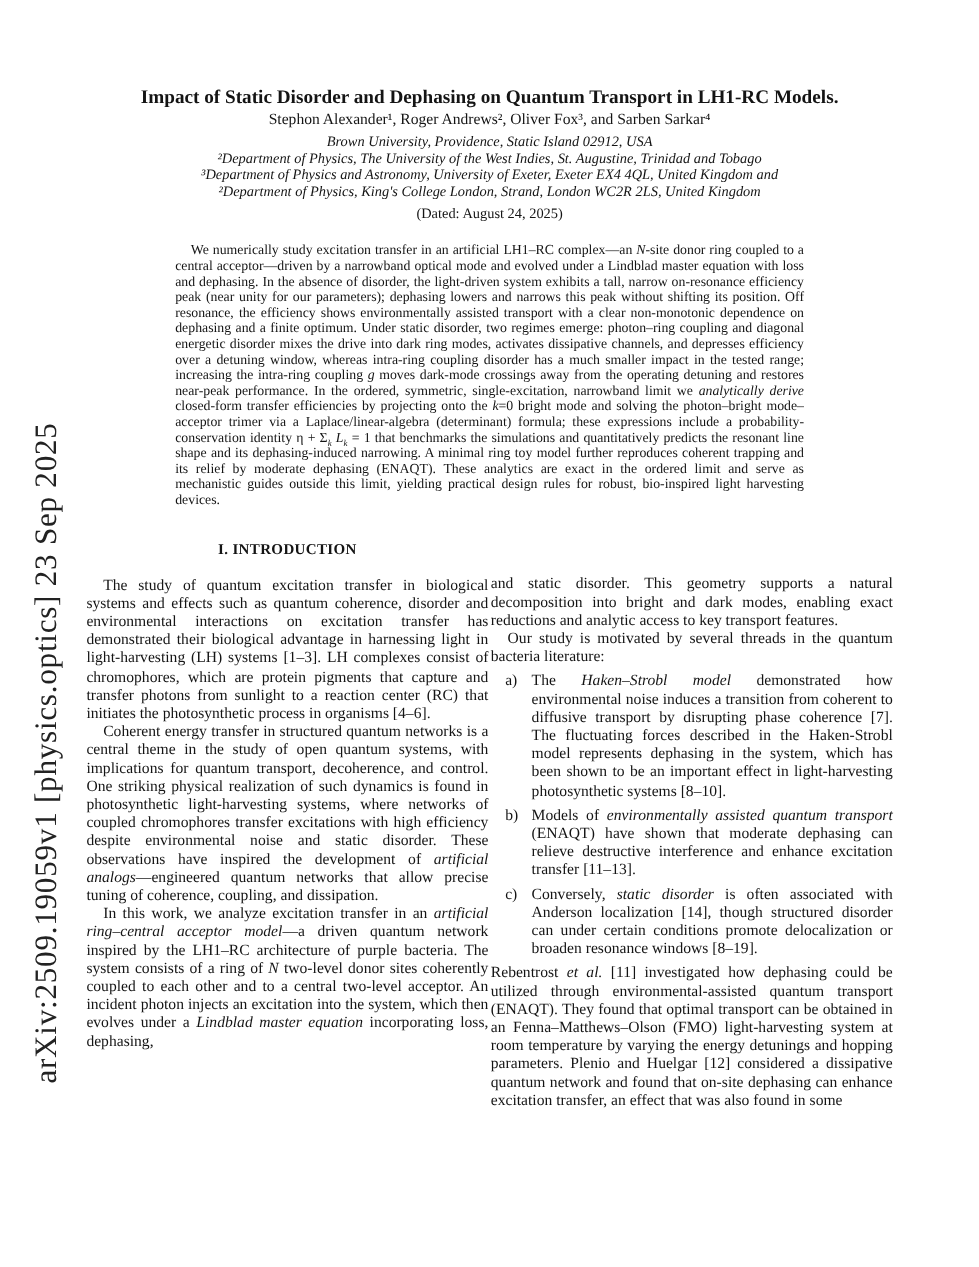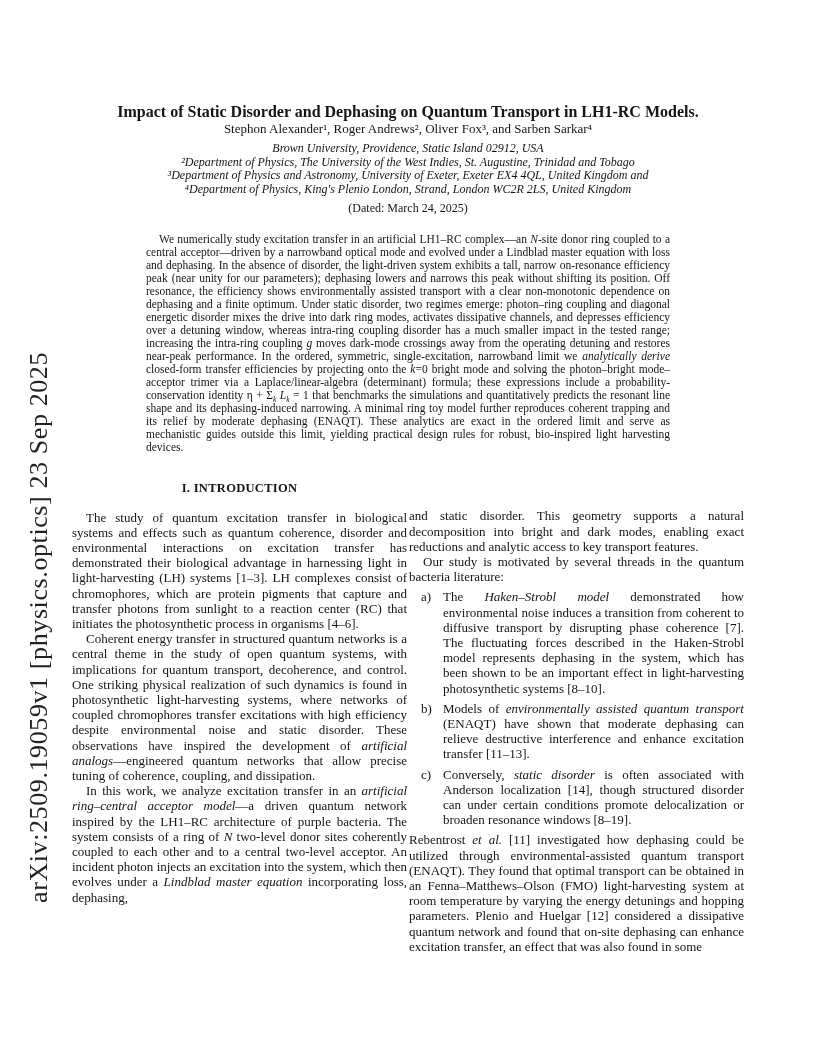--- a/index.html
+++ b/index.html
@@ -20,21 +20,21 @@
     top: 903px;
     transform: rotate(-90deg);
     transform-origin: 0 0;
     font-size: 26px;
     letter-spacing: 0.6px;
     white-space: nowrap;
     color: #222;
   }
 
   .title {
-    margin-top: 102px;
+    margin-top: 72px;
     padding: 0 90px;
     text-align: center;
     font-weight: bold;
     font-size: 16px;
     line-height: 19px;
   }
   .authors {
     text-align: center;
     font-size: 13px;
   }
@@ -108,24 +108,24 @@
   <div class="arxiv-strip">arXiv:2509.19059v1 [physics.optics] 23 Sep 2025</div>
 
   <h1 class="title">Impact of Static Disorder and Dephasing on Quantum Transport in LH1-RC Models.</h1>
 
   <div class="authors">Stephon Alexander¹, Roger Andrews², Oliver Fox³, and Sarben Sarkar⁴</div>
 
   <div class="affils">
     <div>Brown University, Providence, Static Island 02912, USA</div>
     <div>²Department of Physics, The University of the West Indies, St. Augustine, Trinidad and Tobago</div>
     <div>³Department of Physics and Astronomy, University of Exeter, Exeter EX4 4QL, United Kingdom and</div>
-    <div>⁴Department of Physics, King's Plenio London, Strand, London WC2R 2LS, United Kingdom</div>
+    <div>²Department of Physics, King's College London, Strand, London WC2R 2LS, United Kingdom</div>
   </div>
 
-  <div class="dateline">(Dated: March 24, 2025)</div>
+  <div class="dateline">(Dated: August 24, 2025)</div>
 
   <div class="abstract"><span>We numerically study excitation transfer in an artificial LH1–RC complex—an </span><span class="it">N</span><span>-site donor ring coupled to a central acceptor—driven by a narrowband optical mode and evolved under a Lindblad master equation with loss and dephasing. In the absence of disorder, the light-driven system exhibits a tall, narrow on-resonance efficiency peak (near unity for our parameters); dephasing lowers and narrows this peak without shifting its position. Off resonance, the efficiency shows environmentally assisted transport with a clear non-monotonic dependence on dephasing and a finite optimum. Under static disorder, two regimes emerge: photon–ring coupling and diagonal energetic disorder mixes the drive into dark ring modes, activates dissipative channels, and depresses efficiency over a detuning window, whereas intra-ring coupling disorder has a much smaller impact in the tested range; increasing the intra-ring coupling </span><span class="it">g</span><span> moves dark-mode crossings away from the operating detuning and restores near-peak performance. In the ordered, symmetric, single-excitation, narrowband limit we </span><span class="it">analytically derive</span><span> closed-form transfer efficiencies by projecting onto the </span><span class="it">k</span><span>=0 bright mode and solving the photon–bright mode–acceptor trimer via a Laplace/linear-algebra (determinant) formula; these expressions include a probability-conservation identity </span><span>η + Σ</span><span class="it sub">k</span><span class="it"> L</span><span class="it sub">k</span><span> = 1 that benchmarks the simulations and quantitatively predicts the resonant line shape and its dephasing-induced narrowing. A minimal ring toy model further reproduces coherent trapping and its relief by moderate dephasing (ENAQT). These analytics are exact in the ordered limit and serve as mechanistic guides outside this limit, yielding practical design rules for robust, bio-inspired light harvesting devices.</span></div>
 
   <div class="columns">
 
     <div class="col col-left">
       <h2 class="sec-heading">I. INTRODUCTION</h2>
       <p class="para"><span>The study of quantum excitation transfer in biological systems and effects such as quantum coherence, disorder and environmental interactions on excitation transfer has demonstrated their biological advantage in harnessing light in light-harvesting (LH) systems [1–3]. LH complexes consist of chromophores, which are protein pigments that capture and transfer photons from sunlight to a reaction center (RC) that initiates the photosynthetic process in organisms [4–6].</span></p>
       <p class="para"><span>Coherent energy transfer in structured quantum networks is a central theme in the study of open quantum systems, with implications for quantum transport, decoherence, and control. One striking physical realization of such dynamics is found in photosynthetic light-harvesting systems, where networks of coupled chromophores transfer excitations with high efficiency despite environmental noise and static disorder. These observations have inspired the development of </span><span class="it">artificial analogs</span><span>—engineered quantum networks that allow precise tuning of coherence, coupling, and dissipation.</span></p>
       <p class="para"><span>In this work, we analyze excitation transfer in an </span><span class="it">artificial ring–central acceptor model</span><span>—a driven quantum network inspired by the LH1–RC architecture of purple bacteria. The system consists of a ring of </span><span class="it">N</span><span> two-level donor sites coherently coupled to each other and to a central two-level acceptor. An incident photon injects an excitation into the system, which then evolves under a </span><span class="it">Lindblad master equation</span><span> incorporating loss, dephasing,</span></p>

